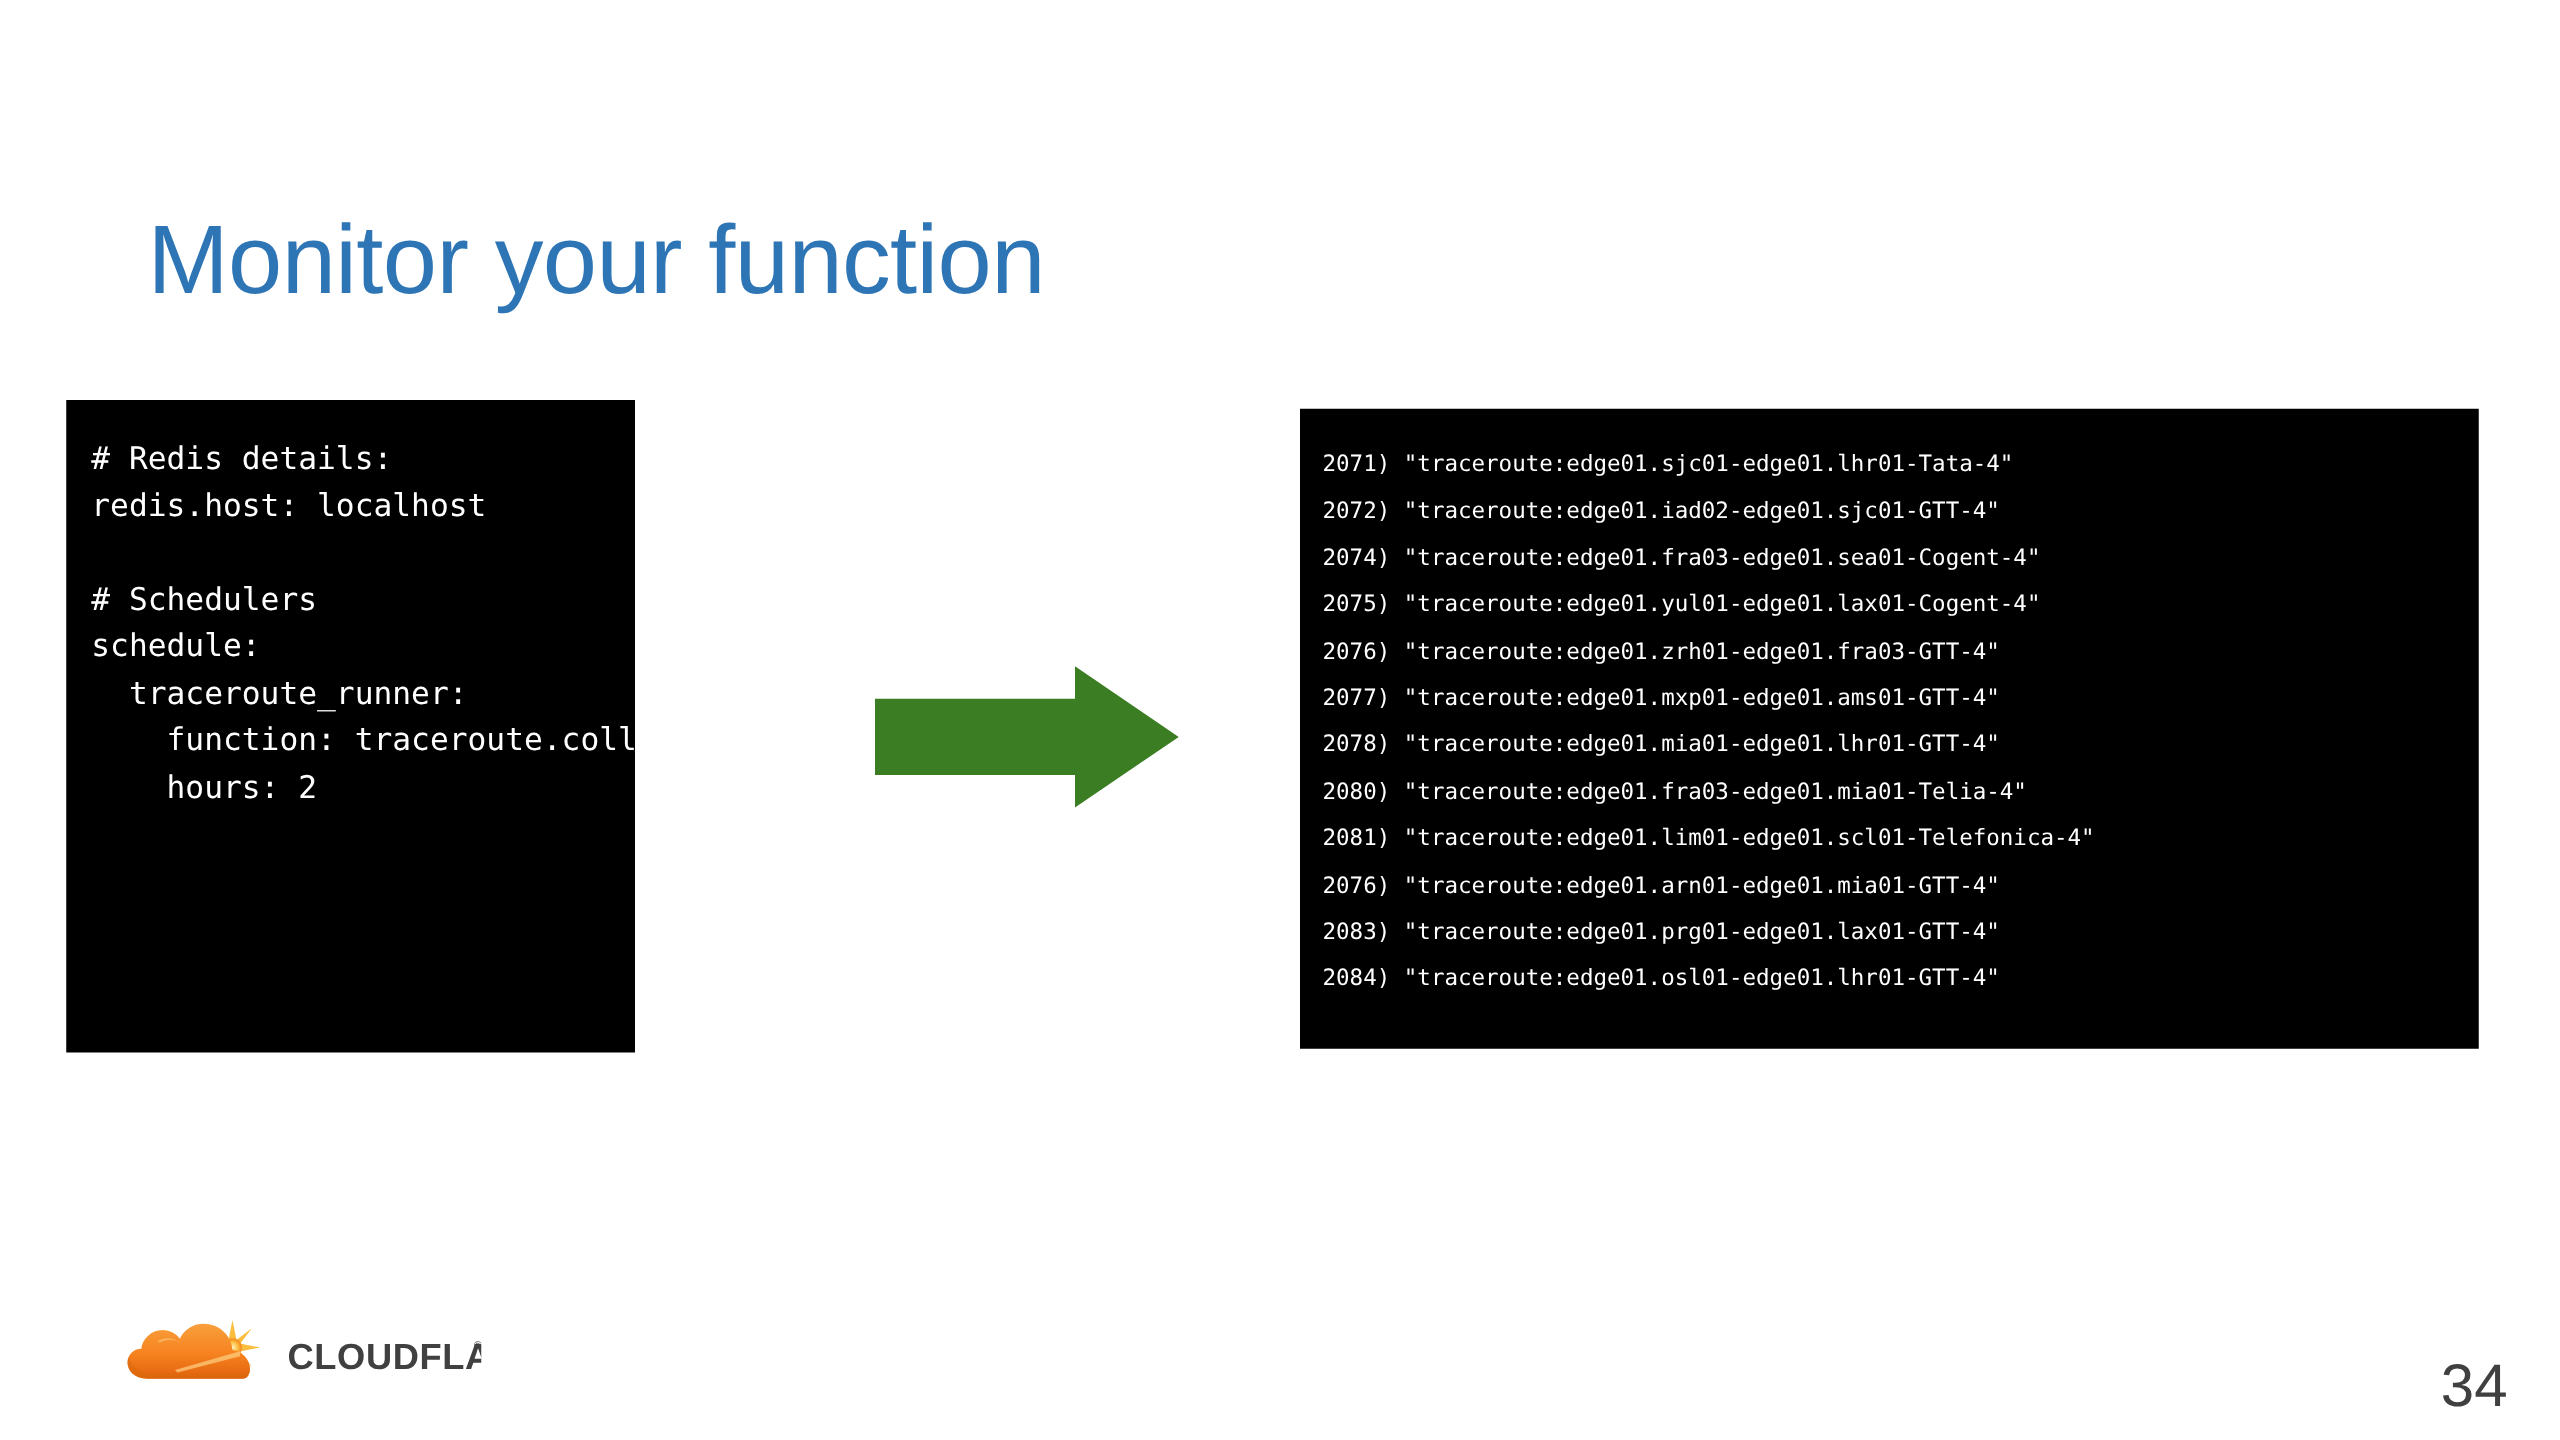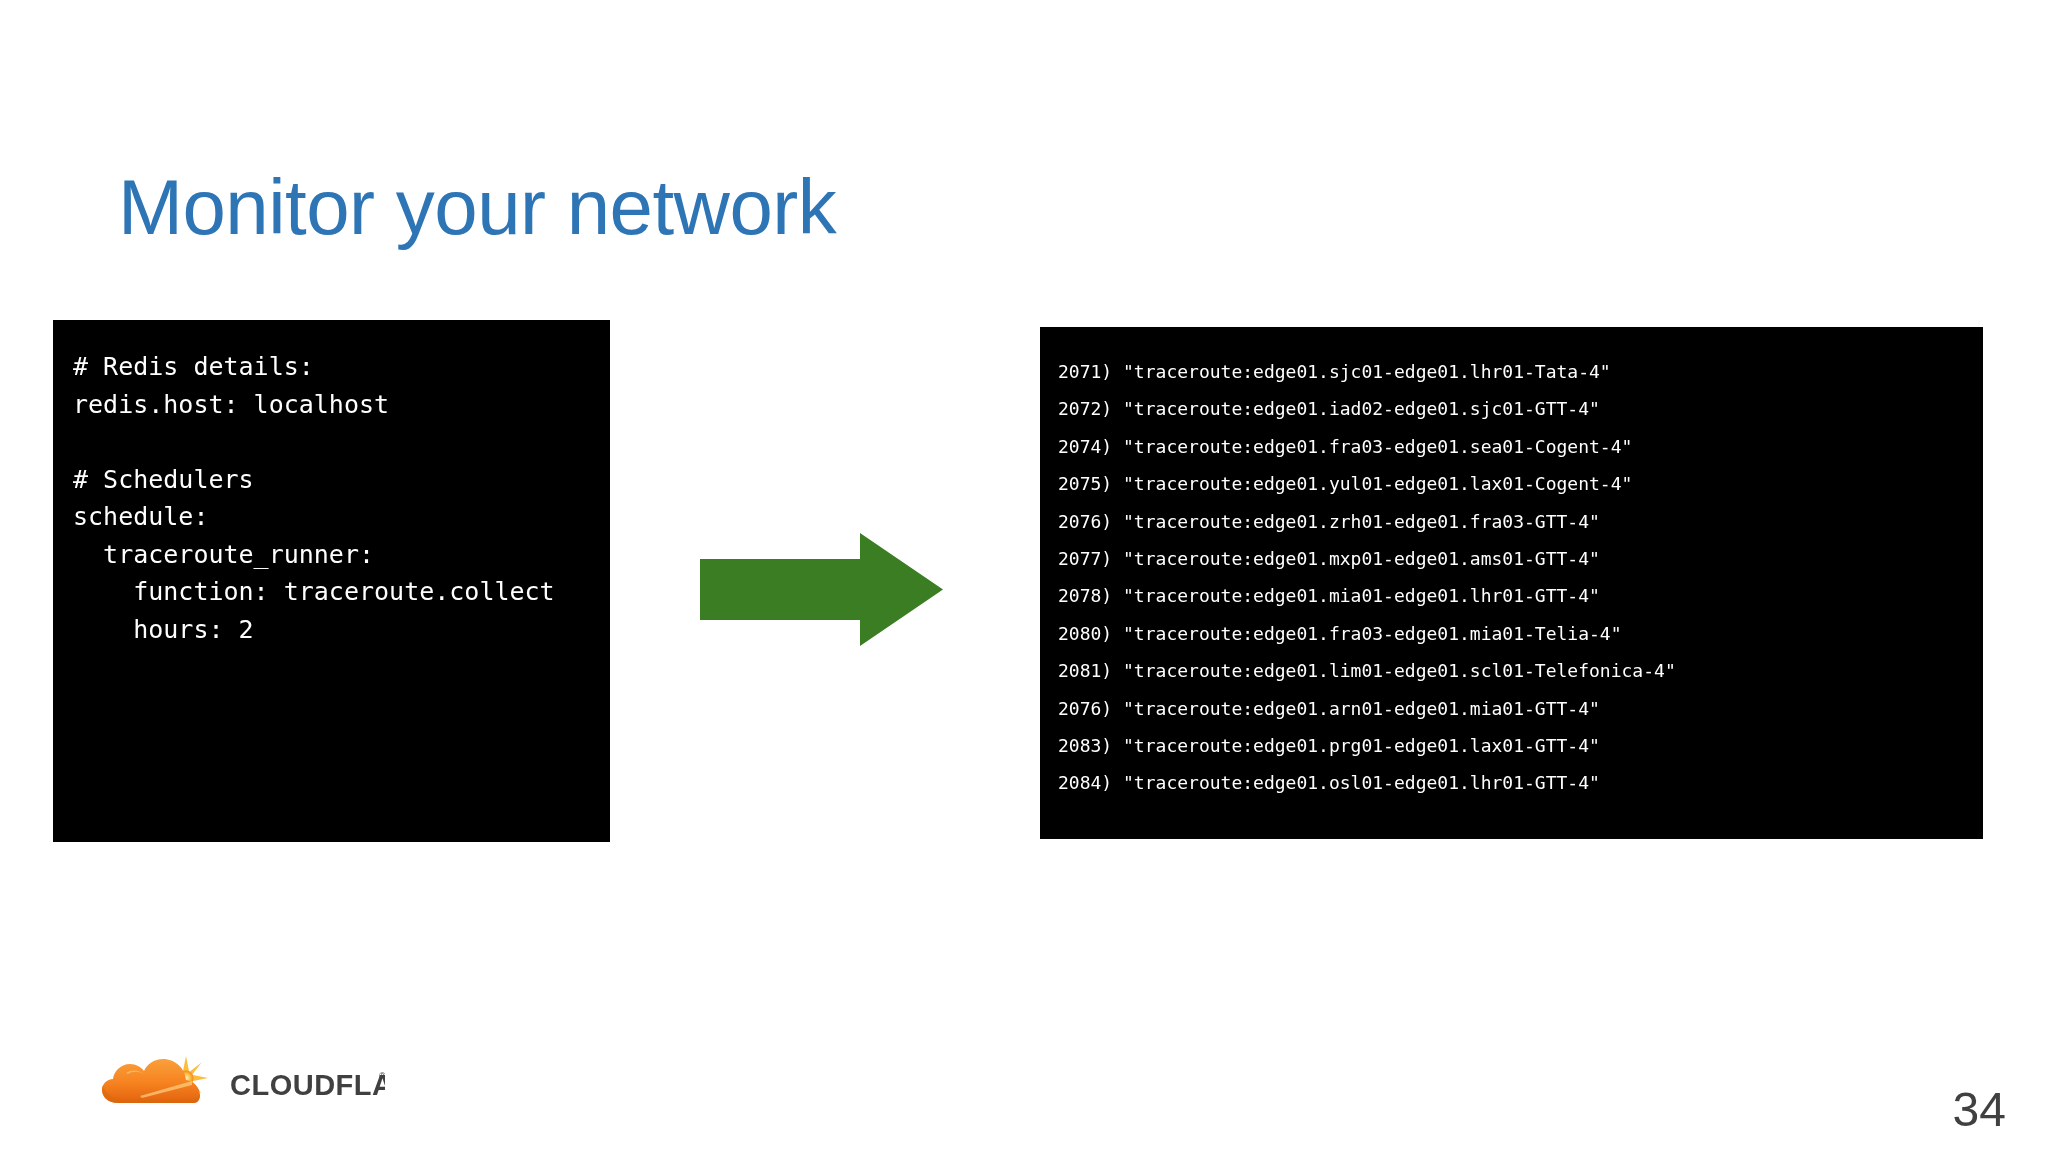--- a/index.html
+++ b/index.html
@@ -35,21 +35,21 @@
     background: #000000;
     color: #ffffff;
     font-family: "DejaVu Sans Mono", "Liberation Mono", monospace;
     box-sizing: border-box;
     overflow: hidden;
   }
 
   #config-block {
     left: 53px;
     top: 320px;
-    width: 557px;
+    width: 455px;
     height: 522px;
     padding: 28px 0 0 20px;
     font-size: 25px;
     line-height: 37.5px;
   }
 
   #output-block {
     left: 1040px;
     top: 327px;
     width: 943px;
@@ -96,21 +96,21 @@
     font-family: "Liberation Sans", sans-serif;
     font-size: 48px;
     font-weight: 400;
     color: #404040;
     line-height: 1;
   }
 </style>
 </head>
 <body>
 
-<h1 id="slide-title">Monitor your network</h1>
+<h1 id="slide-title">Monitor your function</h1>
 
 <div id="config-block" class="code-block">
   <div class="code-line"># Redis details:</div>
   <div class="code-line">redis.host: localhost</div>
   <div class="code-line blank">&nbsp;</div>
   <div class="code-line"># Schedulers</div>
   <div class="code-line">schedule:</div>
   <div class="code-line">  traceroute_runner:</div>
   <div class="code-line">    function: traceroute.collect</div>
   <div class="code-line">    hours: 2</div>

